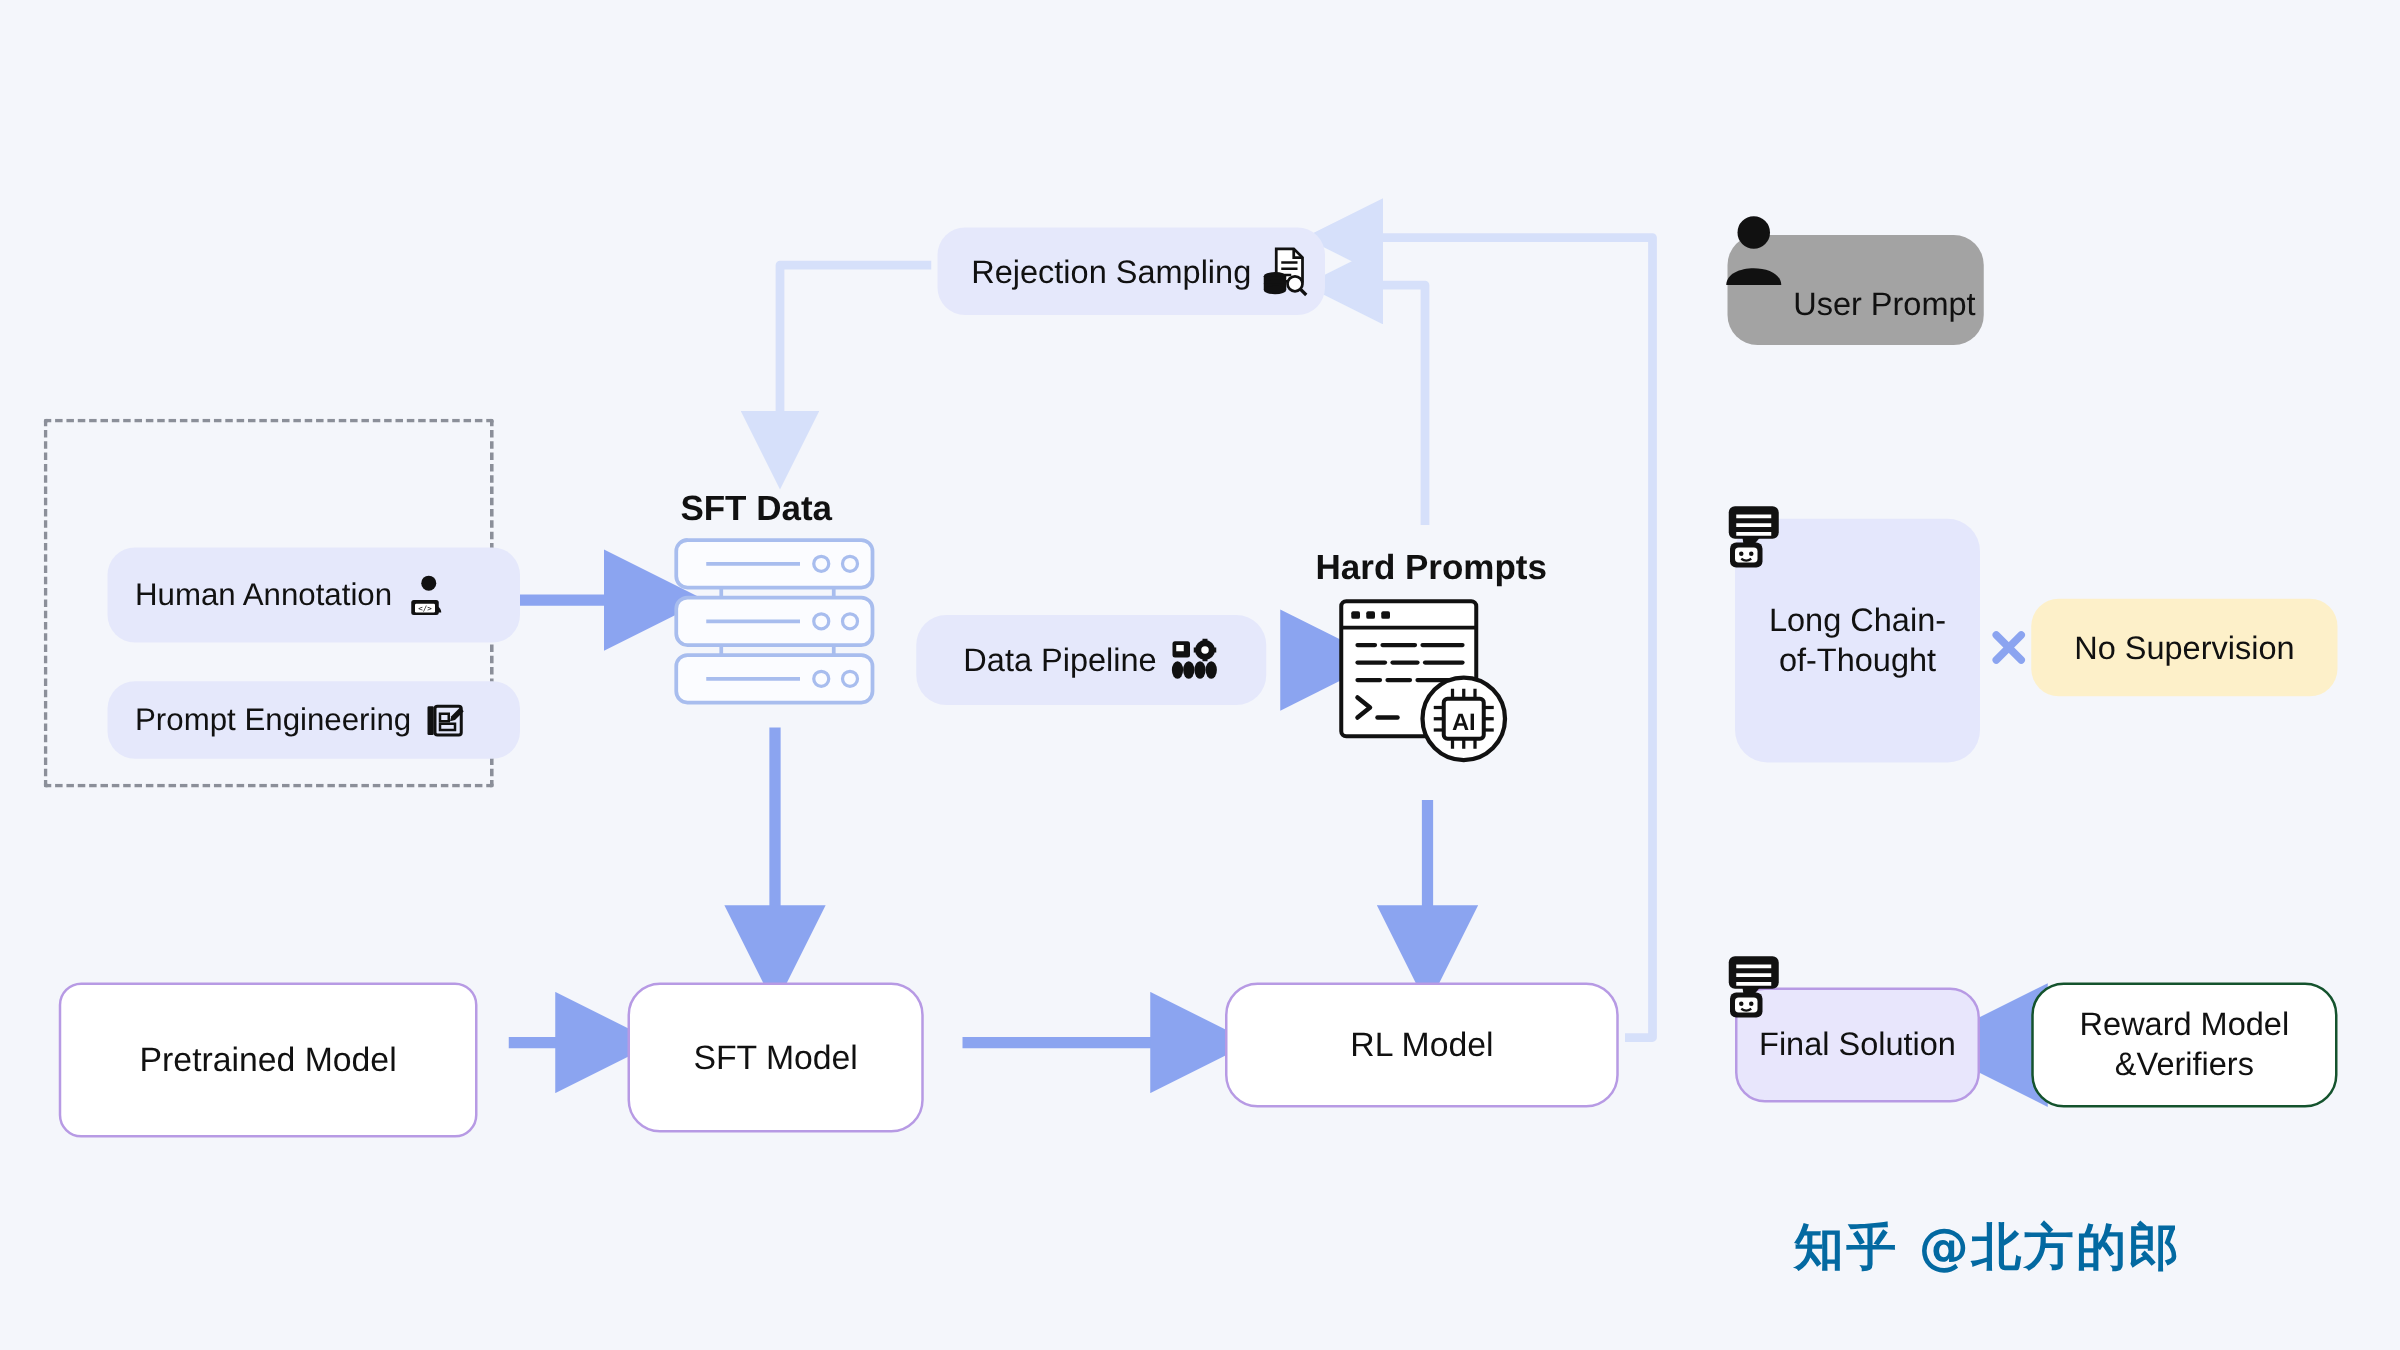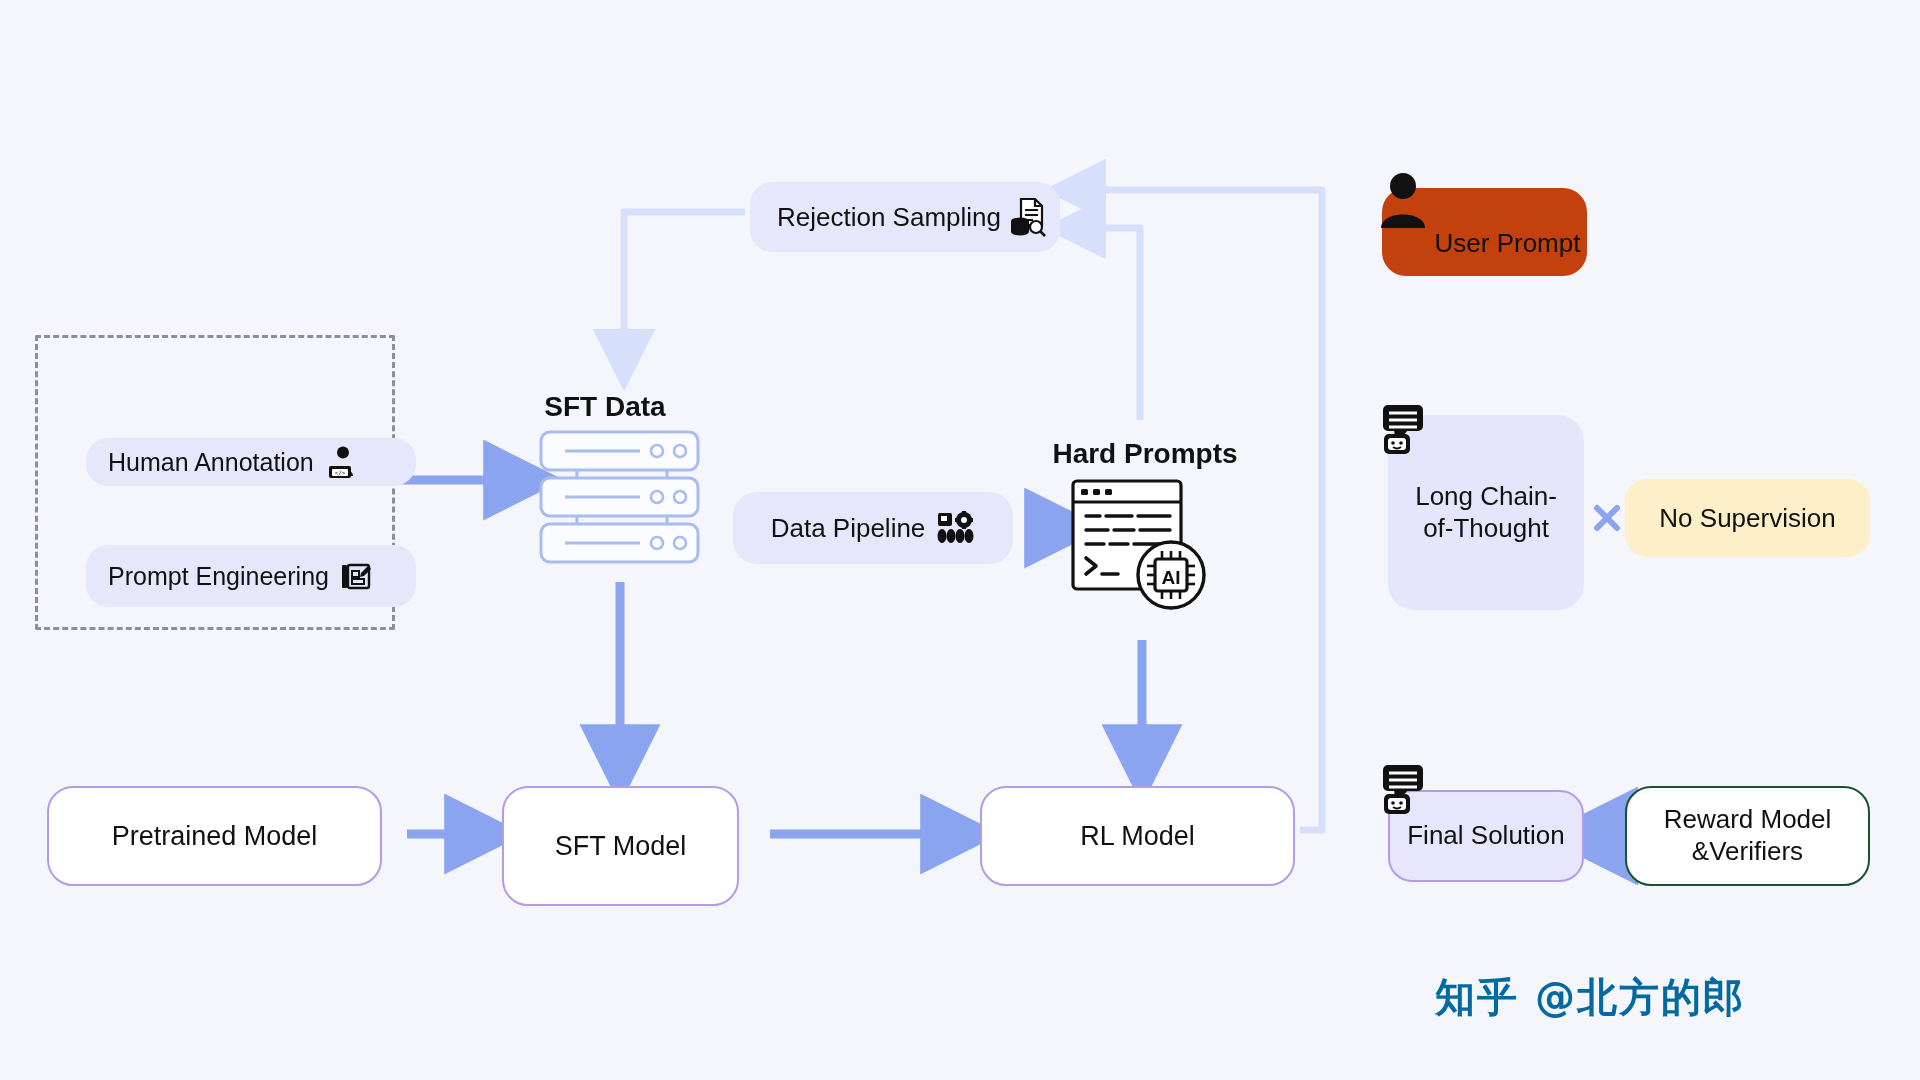--- a/index.html
+++ b/index.html
@@ -53,21 +53,21 @@
     background: #e5e8fb;
     border-radius: 22px;
     display: flex;
     align-items: center;
     font-size: 25px;
     font-weight: 500;
     white-space: nowrap;
   }
   #pill-human {
     left: 48px; top: 100px;
-    width: 330px; height: 48px;
+    width: 330px; height: 76px;
     padding-left: 22px;
   }
   #pill-prompt-eng {
     left: 48px; top: 207px;
     width: 330px; height: 62px;
     padding-left: 22px;
   }
   .pill .ico { margin-left: 10px; display: inline-flex; align-items: center; }
 
   
@@ -107,21 +107,21 @@
   #hard-prompts-icon {
     left: 1070px; top: 478px;
     width: 145px; height: 135px;
     display: block;
   }
   
   #user-prompt {
     left: 1382px; top: 188px;
     width: 205px; height: 88px;
     border-radius: 24px;
-    background: #c2410c;
+    background: #a3a3a3;
     font-size: 26px; font-weight: 500;
     padding-top: 22px;
     padding-left: 46px;
   }
   #user-prompt-icon {
     position: absolute;
     left: 1378px; top: 170px;
     width: 50px; height: 60px;
   }
   #long-cot {
@@ -181,21 +181,21 @@
     background: #ffffff;
     border: 2px solid #b79ae4;
     border-radius: 26px;
     display: flex;
     align-items: center;
     justify-content: center;
     font-size: 27px;
     font-weight: 500;
     white-space: nowrap;
   }
-  #pretrained-model { left: 47px; top: 786px; width: 335px; height: 100px; }
+  #pretrained-model { left: 47px; top: 786px; width: 335px; height: 124px; border-radius: 18px; }
   #sft-model { left: 502px; top: 786px; width: 237px; height: 120px; }
   #rl-model { left: 980px; top: 786px; width: 315px; height: 100px; }
 
   
   #watermark {
     position: absolute;
     left: 1435px; top: 970px;
     font-size: 40px;
     color: #0369a1;
     font-weight: 700;

